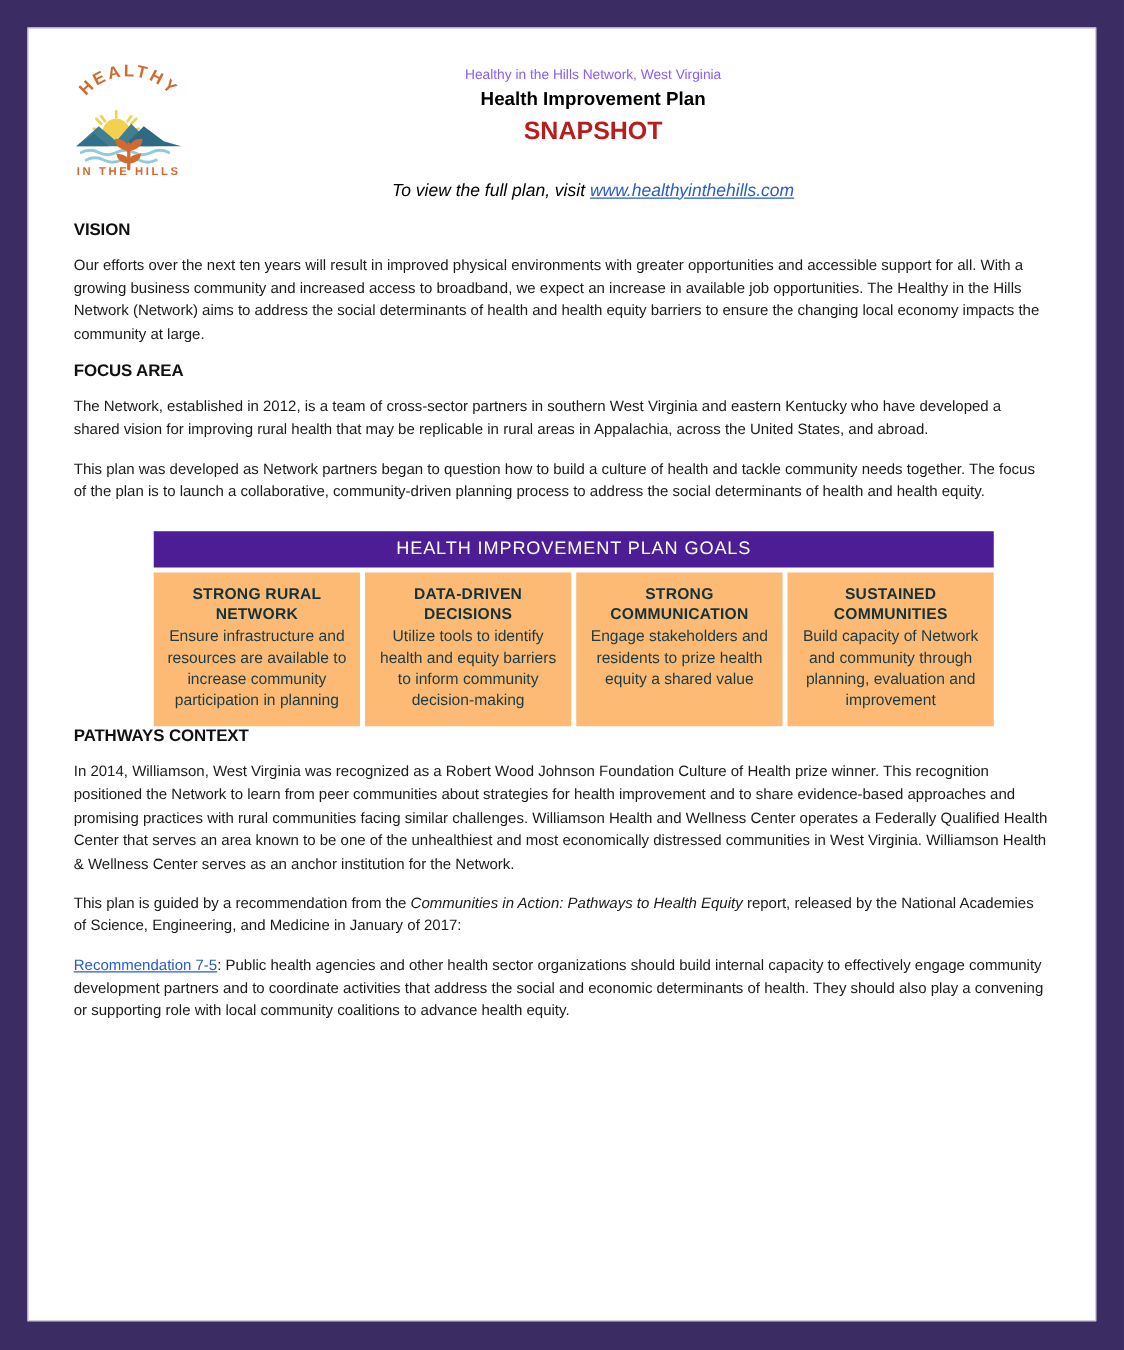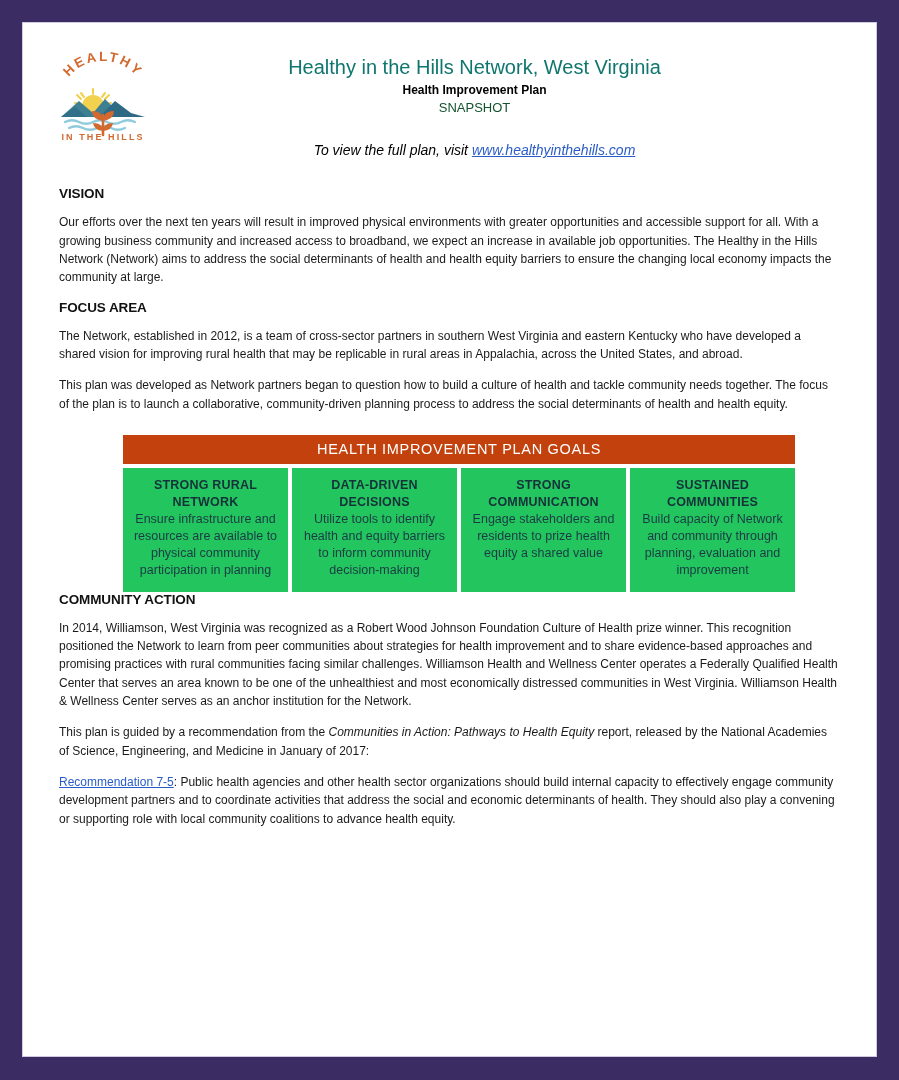--- a/index.html
+++ b/index.html
@@ -52,53 +52,53 @@
   }
   .logo-svg { display: block; }
 
   .header-text {
     flex: 1 1 auto;
     text-align: center;
     padding-right: 50px;
     padding-top: 8px;
   }
   .hdr-line1 {
-    font-size: 20px;
-    color: #0f766e;
+    font-size: 11px;
+    color: #8b5cf6;
     line-height: 1.45;
     font-family: "Liberation Sans", sans-serif;
   }
   .hdr-line2 {
-    font-size: 12px;
+    font-size: 15px;
     font-weight: bold;
     color: #000;
     line-height: 1.45;
   }
   .hdr-line3 {
-    font-size: 13px;
-    font-weight: normal;
-    color: #14532d;
+    font-size: 20px;
+    font-weight: bold;
+    color: #b91c1c;
     line-height: 1.45;
   }
   .hdr-visit {
     margin-top: 24px;
     font-size: 14px;
     font-style: italic;
     color: #000;
   }
   .hdr-visit .link {
     color: #2a5cc8;
     text-decoration: underline;
     font-style: italic;
   }
 
   
   .content {
     padding: 0 6px 0 6px;
-    margin-top: 28px;
+    margin-top: 16px;
   }
   h2.section-heading {
     font-size: 13.5px;
     font-weight: bold;
     color: #111;
     margin: 0 0 12px 0;
     letter-spacing: -0.1px;
     font-family: "Liberation Sans", sans-serif;
   }
   .sec-gap { margin-top: 20px; }
@@ -119,36 +119,36 @@
 
   
   .goals-block {
     margin: 22px 0 0 0;
     padding: 0 16px 0 64px;
   }
   .goals-table {
     width: 672px;
   }
   .goals-header {
-    background: #c2410c;
+    background: #4c1d95;
     color: #ffffff;
     text-align: center;
     font-size: 14.5px;
     letter-spacing: 0.7px;
     padding: 6px 0 7px 0;
     font-family: "Liberation Sans", sans-serif;
   }
   .goals-row {
     display: flex;
     gap: 4px;
     margin-top: 4px;
   }
   .goal-cell {
     flex: 1 1 0;
-    background: #22c55e;
+    background: #fdba74;
     padding: 9px 8px 12px 8px;
     text-align: center;
     box-sizing: border-box;
   }
   .goal-title {
     font-size: 12.5px;
     font-weight: bold;
     color: #15323a;
     line-height: 1.32;
     margin-bottom: 1px;
@@ -231,21 +231,21 @@
         <p class="body-text">The Network, established in 2012, is a team of cross-sector partners in southern West Virginia and eastern Kentucky who have developed a shared vision for improving rural health that may be replicable in rural areas in Appalachia, across the United States, and abroad.</p>
         <p class="body-text last">This plan was developed as Network partners began to question how to build a culture of health and tackle community needs together. The focus of the plan is to launch a collaborative, community-driven planning process to address the social determinants of health and health equity.</p>
 
         <div class="goals-block">
           <div class="goals-table">
             <div class="goals-header">HEALTH IMPROVEMENT PLAN GOALS</div>
             <div class="goals-row">
 
               <div class="goal-cell">
                 <div class="goal-title">STRONG RURAL NETWORK</div>
-                <div class="goal-desc">Ensure infrastructure and resources are available to physical community participation in planning</div>
+                <div class="goal-desc">Ensure infrastructure and resources are available to increase community participation in planning</div>
               </div>
 
               <div class="goal-cell">
                 <div class="goal-title">DATA-DRIVEN DECISIONS</div>
                 <div class="goal-desc">Utilize tools to identify health and equity barriers to inform community decision-making</div>
               </div>
 
               <div class="goal-cell">
                 <div class="goal-title">STRONG COMMUNICATION</div>
                 <div class="goal-desc">Engage stakeholders and residents to prize health equity a shared value</div>
@@ -253,21 +253,21 @@
 
               <div class="goal-cell">
                 <div class="goal-title">SUSTAINED COMMUNITIES</div>
                 <div class="goal-desc">Build capacity of Network and community through planning, evaluation and improvement</div>
               </div>
 
             </div>
           </div>
         </div>
 
-        <h2 class="section-heading sec-gap">COMMUNITY ACTION</h2>
+        <h2 class="section-heading sec-gap">PATHWAYS CONTEXT</h2>
         <p class="body-text">In 2014, Williamson, West Virginia was recognized as a Robert Wood Johnson Foundation Culture of Health prize winner. This recognition positioned the Network to learn from peer communities about strategies for health improvement and to share evidence-based approaches and promising practices with rural communities facing similar challenges. Williamson Health and Wellness Center operates a Federally Qualified Health Center that serves an area known to be one of the unhealthiest and most economically distressed communities in West Virginia. Williamson Health &amp; Wellness Center serves as an anchor institution for the Network.</p>
 
         <p class="body-text"><span>This plan is guided by a recommendation from the </span><span class="ital">Communities in Action: Pathways to Health Equity</span><span> report, released by the National Academies of Science, Engineering, and Medicine in January of 2017:</span></p>
         <p class="body-text last"><a class="inline-link" href="#">Recommendation 7-5</a><span>: Public health agencies and other health sector organizations should build internal capacity to effectively engage community development partners and to coordinate activities that address the social and economic determinants of health. They should also play a convening or supporting role with local community coalitions to advance health equity.</span></p>
 
       </div>
     </div>
   </div>
 </div>
 

